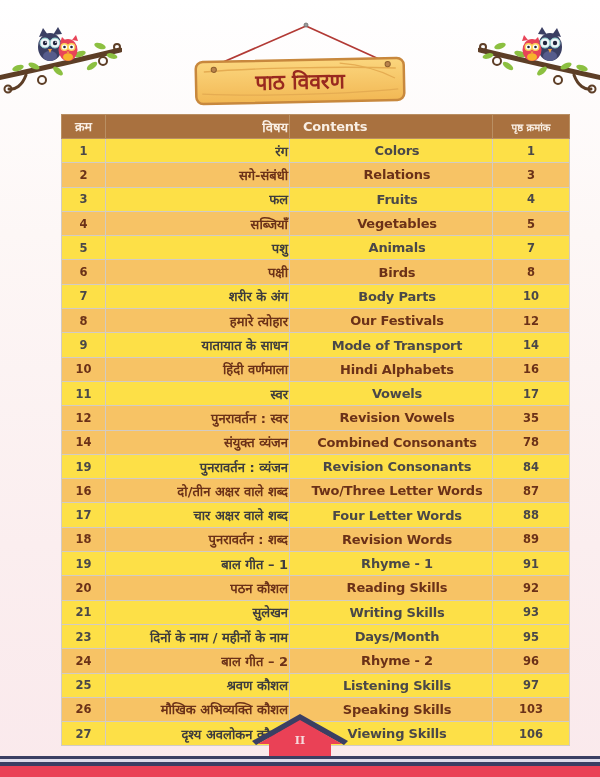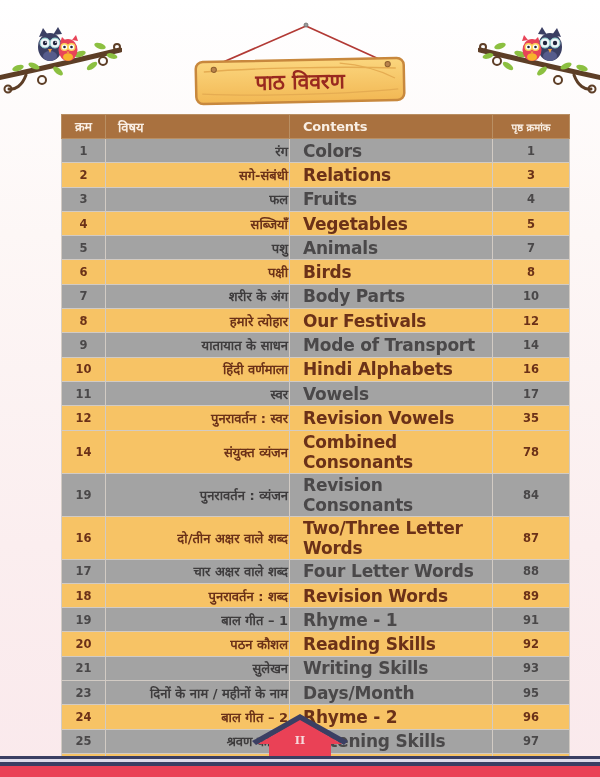--- a/index.html
+++ b/index.html
@@ -19,26 +19,26 @@
     border-collapse:collapse;table-layout:fixed;
   }
   .toc th{
     background:#a9713f;color:#f9eee3;font-size:12.5px;font-weight:bold;
     height:21px;border:1px solid #b98f63;
   }
   .toc td{
     height:21.3px;border:1px solid #d2cbc4;
     font-weight:bold;color:#4a4849;
   }
-  .toc tr{background:#a3a3a3;}
+  .toc tr{background:#fde047;}
   .toc tr.alt{background:#f7c365;}
   .toc tr.alt td{color:#6b3118;}
   .c-no{width:41px;text-align:center;font-size:11.5px;}
   .c-hi{width:170px;text-align:right;padding-left:12px;font-size:13px;}
-  .c-en{width:188px;text-align:left;padding-left:13px;font-size:17px;letter-spacing:-0.2px;}
+  .c-en{width:188px;text-align:center;padding-left:13px;font-size:13px;letter-spacing:-0.2px;}
   .c-pg{width:76px;text-align:center;font-size:11.5px;}
   th.c-hi,th.c-en{font-size:13px;}
   th.c-pg{font-size:10px;padding:0;}
   td.c-hi{color:#3e3c3d;}
 
   .stripe{position:absolute;left:0;width:600px;}
   .stripe-navy-top{bottom:18px;height:3px;background:#3b3f63;}
   .stripe-light{bottom:15px;height:3px;background:#dedbe9;}
   .stripe-navy-bottom{bottom:11px;height:4px;background:#3b3f63;}
   .stripe-red{bottom:0;height:11px;background:#ea4156;}
@@ -152,21 +152,21 @@
     <circle cx="26" cy="50" r="2.6" fill="#b9834c" stroke="#8e5f2e" stroke-width="1"></circle>
     <circle cx="200" cy="48" r="2.6" fill="#b9834c" stroke="#8e5f2e" stroke-width="1"></circle>
     <text x="112" y="71" text-anchor="middle" font-size="21" fill="#99291f">पाठ विवरण</text>
   </g>
 </svg>
 
 <table class="toc">
   <thead>
     <tr>
       <th class="c-no">क्रम</th>
-      <th class="c-hi" style="text-align:left;padding-left:12px;">विषय</th>
+      <th class="c-hi" style="text-align:right;padding-left:12px;">विषय</th>
       <th class="c-en" style="text-align:left;padding-left:13px;margin-top:36px;">Contents</th>
       <th class="c-pg">पृष्ठ क्रमांक</th>
     </tr>
   </thead>
   <tbody>
       <tr>
     <td class="c-no">1</td>
     <td class="c-hi">रंग</td>
     <td class="c-en">Colors</td>
     <td class="c-pg">1</td>

